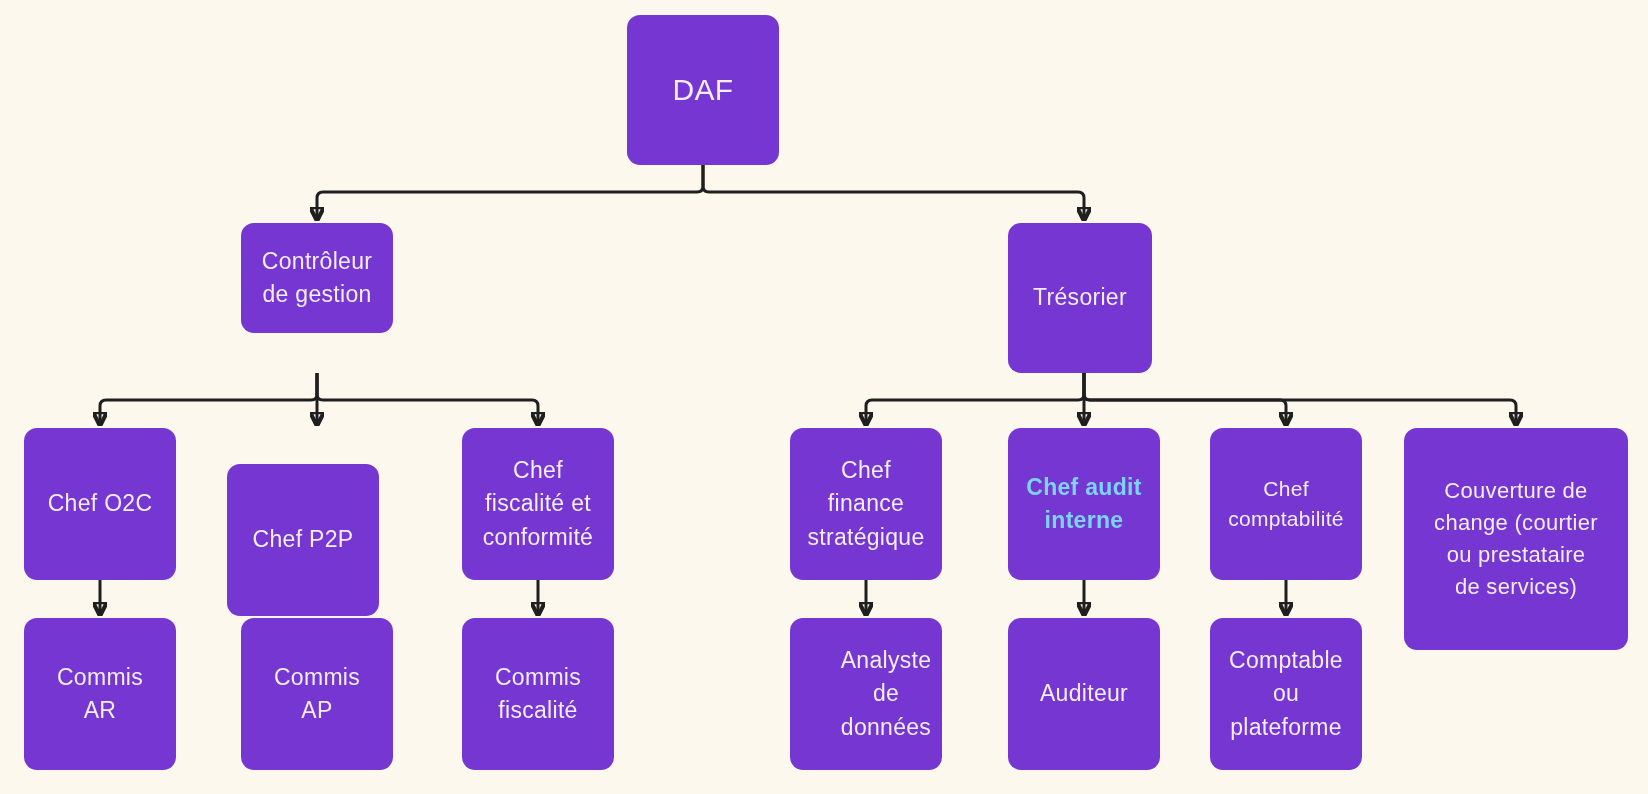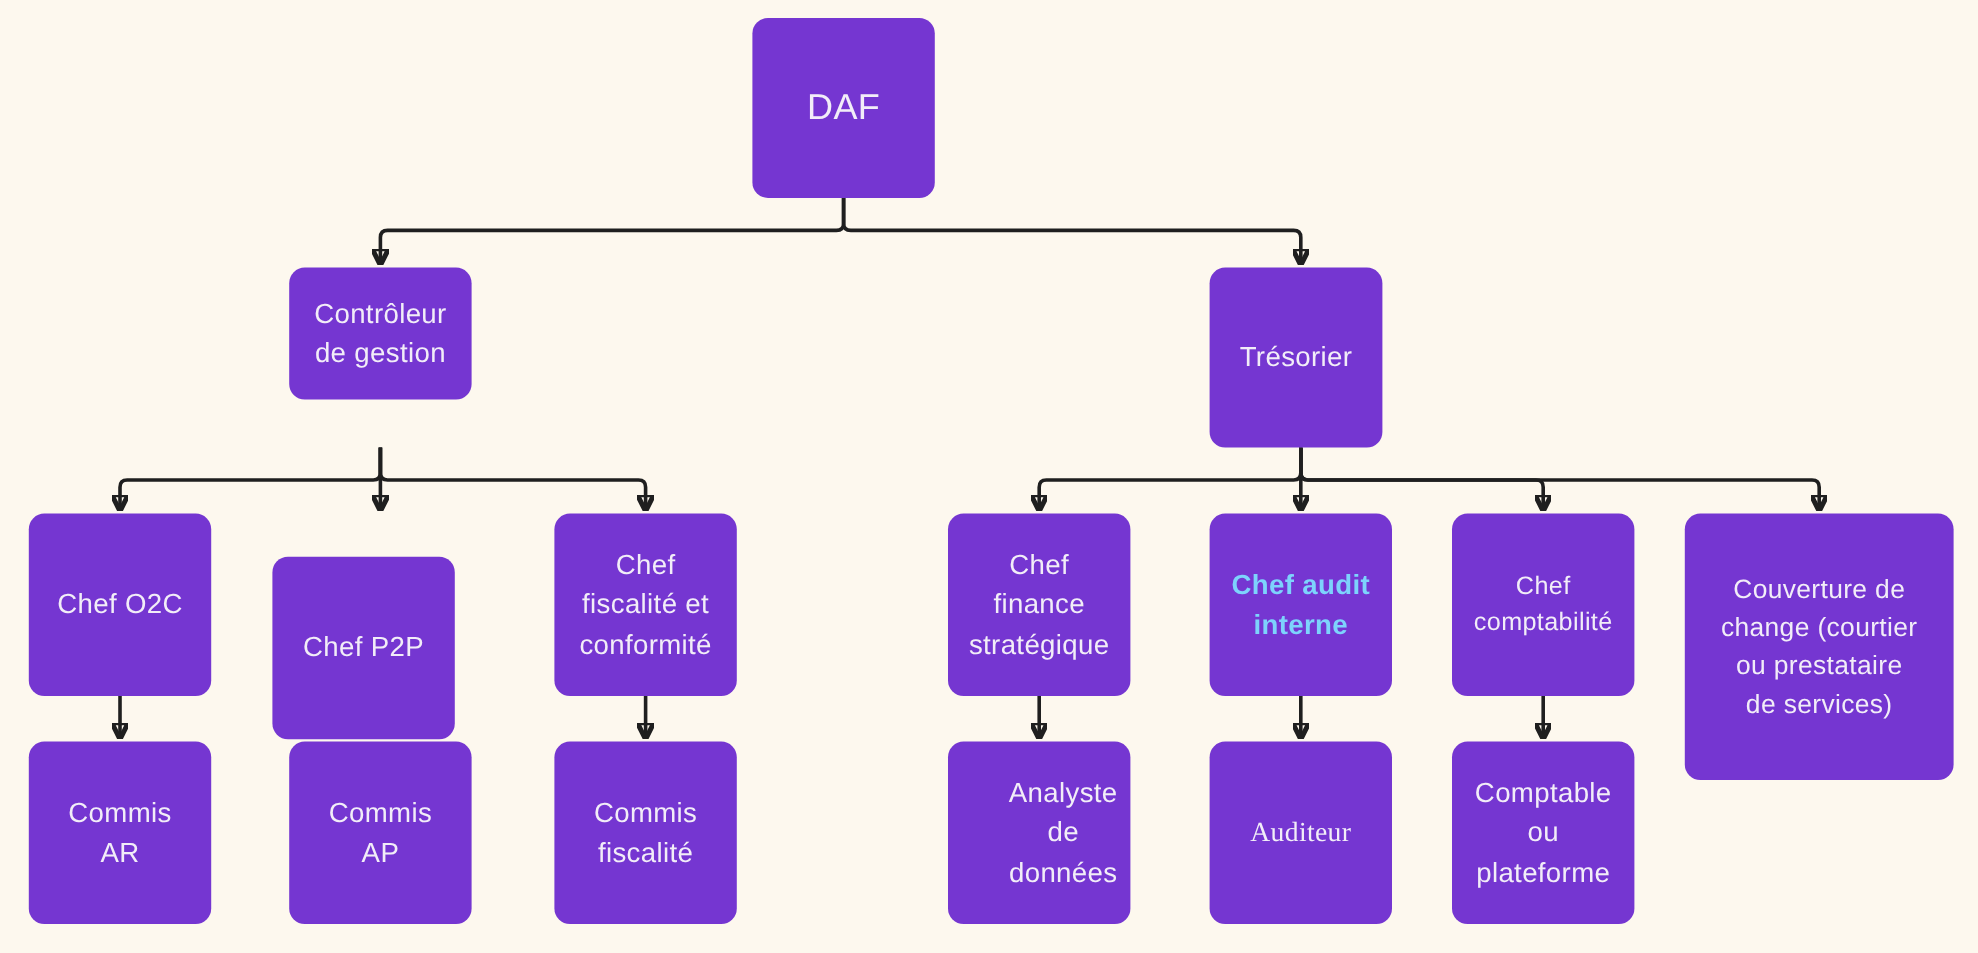--- a/index.html
+++ b/index.html
@@ -112,18 +112,18 @@
 de services)</div>
   <div class="node n-commis-ar" style="background: rgb(117, 54, 209); color: rgb(242, 237, 248);">Commis
 AR</div>
   <div class="node n-commis-ap" style="background: rgb(117, 54, 209); color: rgb(242, 237, 248);">Commis
 AP</div>
   <div class="node n-commis-fisc" style="background: rgb(117, 54, 209); color: rgb(242, 237, 248);">Commis
 fiscalité</div>
   <div class="node n-analyste" style="background: rgb(117, 54, 209); color: rgb(242, 237, 248); padding-left: 46px;">Analyste
 de
 données</div>
-  <div class="node n-auditeur" style="background: rgb(117, 54, 209); color: rgb(242, 237, 248); font-family: Liberation Serif, serif;">Auditeur</div>
+  <div class="node n-auditeur" style="background: rgb(117, 54, 209); color: rgb(242, 237, 248);">Auditeur</div>
   <div class="node n-comptable" style="background: rgb(117, 54, 209); color: rgb(242, 237, 248);">Comptable
 ou
 plateforme</div>
 
 </div>
 
 </body></html>

